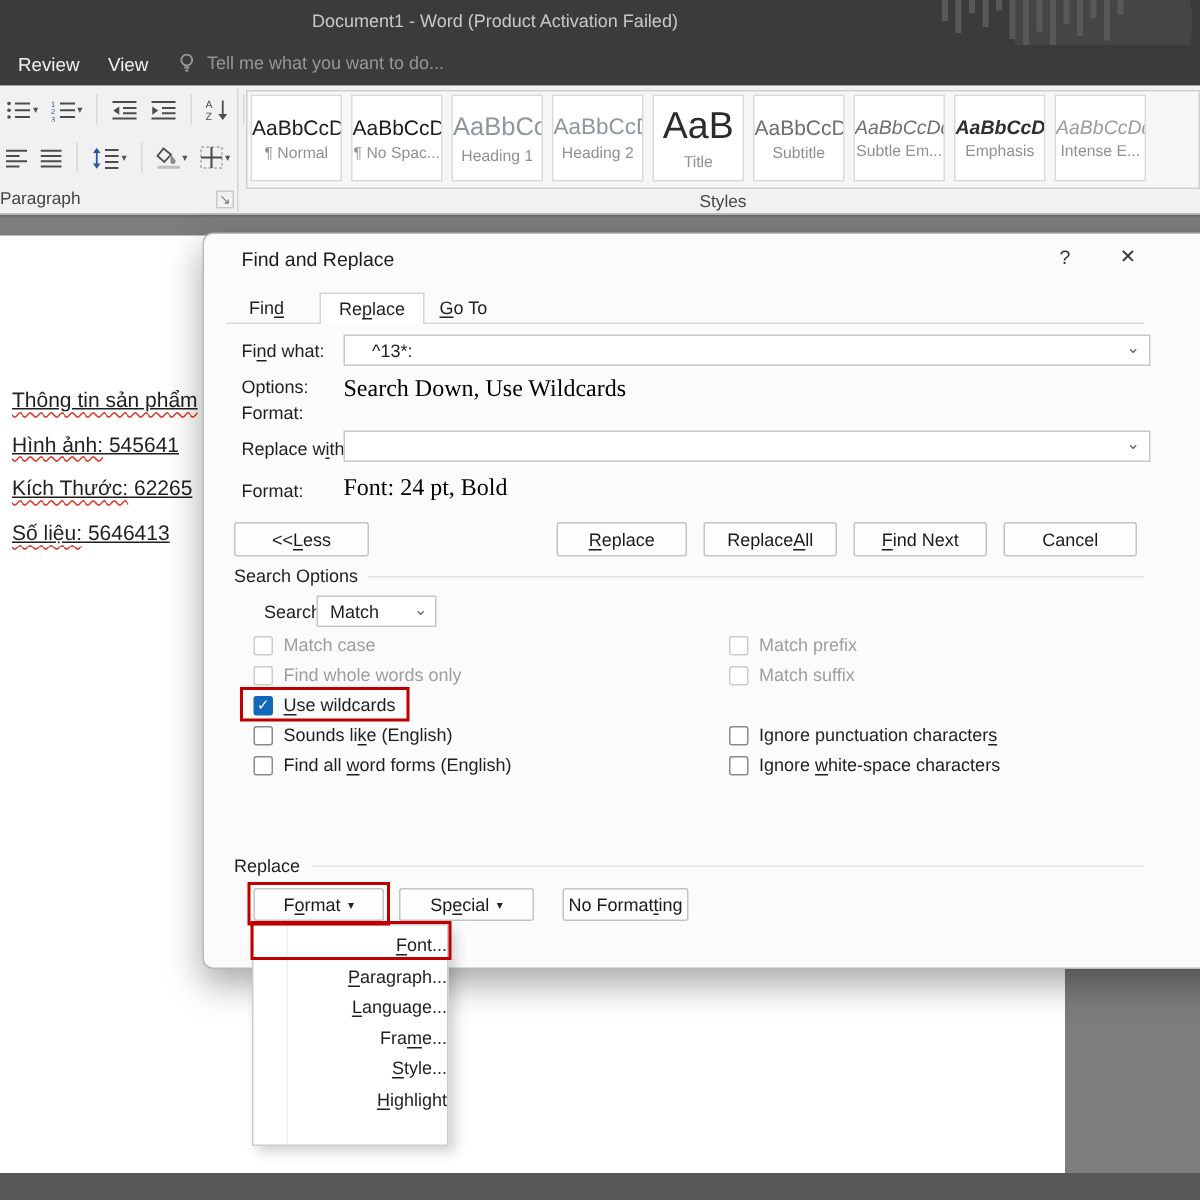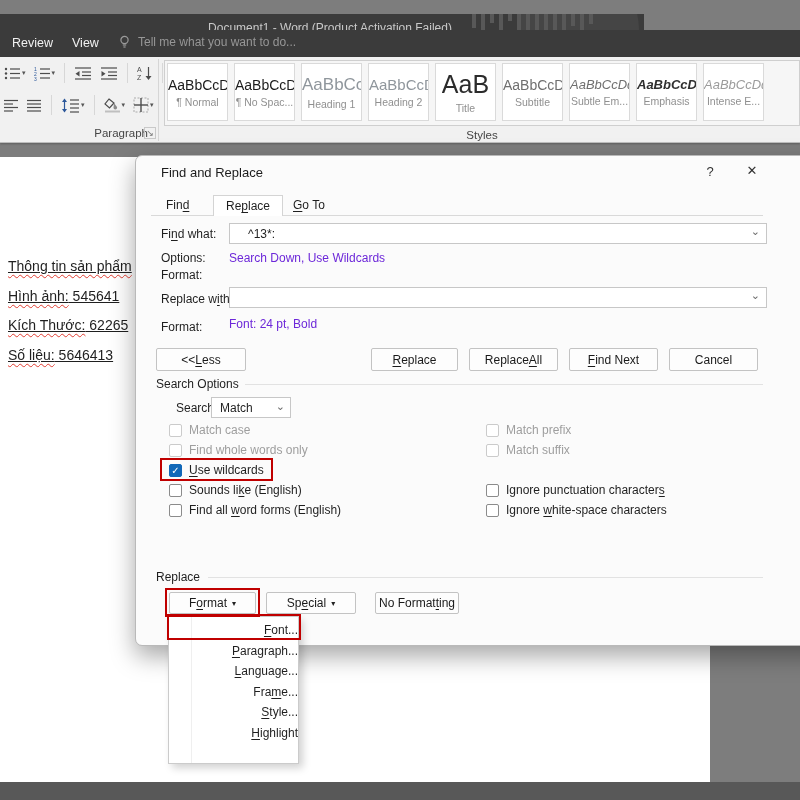--- a/index.html
+++ b/index.html
@@ -1,42 +1,42 @@
 <!DOCTYPE html>
 <html><head>
 <meta charset="utf-8">
 <style>
   * { margin:0; padding:0; box-sizing:border-box; }
   html,body { width:800px; height:800px; overflow:hidden; }
   body { font-family:"Liberation Sans", sans-serif; }
   .screen { position:relative; width:800px; height:800px; background:#7d7d7d; overflow:hidden; }
 
   
-  .titlebar { position:absolute; left:0; top:14px; width:644px; height:30px; background:#3b3b3b; z-index:2; }
+  .titlebar { position:absolute; left:0; top:0; width:800px; height:30px; background:#3b3b3b; z-index:2; }
   .titlebar-deco { position:absolute; right:0; top:0; width:180px; height:30px; overflow:hidden; }
   .deco-circle { position:absolute; left:55px; top:-45px; width:120px; height:120px; border-radius:50%; background:#454545; }
   .deco-bars { position:absolute; left:8px; top:0; display:flex; gap:5px; align-items:flex-start; }
   .deco-bars div { width:4px; background:#585858; }
   .title-text { position:absolute; left:0; top:7px; width:660px; text-align:center; font-size:12px; color:#c9c9c9; }
 
   
   .menubar { position:absolute; left:0; top:30px; width:800px; height:27px; background:#3b3b3b; z-index:2; }
   .rtab { position:absolute; top:6px; font-size:12.5px; color:#f1f1f1; cursor:default; }
   .rtab.review { left:12px; } .rtab.view { left:72px; }
   .tellme { position:absolute; left:118px; top:5px; display:flex; align-items:flex-start; gap:7px; color:#979797; font-size:12px; }
 
   
   .ribbon { position:absolute; left:0; top:57px; width:800px; height:86px; background:#f1f1f1; border-bottom:1px solid #bdbdbd; box-shadow:0 1px 2px rgba(0,0,0,.25); z-index:2; }
   .icon-row { position:absolute; display:flex; align-items:center; gap:4px; }
   .row1 { left:2px; top:6px; } .row2 { left:2px; top:38px; }
   .icon-btn { display:flex; align-items:center; padding:2px 2px; color:#4c4c4c; }
   .caret { font-size:7px; color:#555; margin-left:1px; }
   .idiv { width:1px; height:20px; background:#d7d7d7; margin:0 3px; }
   .pilcrow-glyph { font-size:14px; color:#4c4c4c; font-weight:bold; }
-  .pgroup-label { position:absolute; left:0; top:70px; width:148px; text-align:right; font-size:11.5px; color:#454545; }
+  .pgroup-label { position:absolute; left:0; top:70px; width:148px; text-align:left; font-size:11.5px; color:#454545; }
   .launcher { position:absolute; left:144px; top:70px; font-size:9px; color:#777; border:1px solid #c9c9c9; width:12px; height:12px; line-height:10px; text-align:center; }
   .vdivider { position:absolute; left:158px; top:2px; width:1px; height:82px; background:#d6d6d6; }
 
   .gallery { position:absolute; left:164px; top:3px; width:636px; height:66px; background:#f6f6f6; border:1px solid #cfcfcf; display:flex; gap:6px; padding:2px 2px; overflow:hidden; }
   .style-card { width:61px; height:58px; background:#ffffff; border:1px solid #dadada; display:flex; flex-direction:column; align-items:center; justify-content:center; overflow:hidden; flex:0 0 auto; }
   .style-sample { white-space:nowrap; overflow:hidden; max-width:59px; }
   .style-label { font-size:10.5px; color:#909090; white-space:nowrap; overflow:hidden; max-width:59px; margin-top:3px; }
   .s0 .style-sample,.s1 .style-sample { font-size:14px; color:#1c1c1c; }
   .s2 .style-sample { font-size:17px; color:#8f969c; }
   .s3 .style-sample { font-size:15px; color:#8f969c; }
@@ -57,21 +57,21 @@
   .dialog { position:absolute; left:135px; top:155px; width:704px; height:491px; background:#fbfbfb; border:1px solid #b9b9b9; border-radius:7px; box-shadow:0 10px 24px rgba(0,0,0,.35); z-index:3; font-size:12px; color:#1f1f1f; }
   .dlg-title { position:absolute; left:25px; top:9px; font-size:13px; color:#1c1c1c; }
   .dlg-help { position:absolute; left:566px; top:8px; font-size:13px; color:#333; width:16px; text-align:center; cursor:default; }
   .dlg-close { position:absolute; left:606px; top:7px; font-size:13px; color:#333; width:20px; text-align:center; cursor:default; }
   .tabline { position:absolute; left:15px; top:59px; width:612px; height:1px; background:#d9d9d9; }
   .dtab { position:absolute; top:39px; height:21px; padding:0 12px; line-height:20px; text-align:center; cursor:default; }
   .dtab.t-find { left:18px; } .dtab.t-replace { left:77px; } .dtab.t-goto { left:145px; }
   .dtab.active { background:#fff; border:1px solid #d4d4d4; border-bottom:none; z-index:1; }
 
   .flabel { position:absolute; font-size:12px; color:#1f1f1f; }
-  .fvalue { position:absolute; font-size:12px; color:#6d28d9; white-space:nowrap; }
+  .fvalue { position:absolute; font-size:16px; color:#000000; white-space:nowrap;font-family:Liberation Serif, serif; }
   .combo { position:absolute; left:93px; width:538px; height:21px; background:#fff; border:1px solid #c7c7c7; display:flex; align-items:center; padding:0 24px 0 18px; }
   .combo .chev { position:absolute; right:6px; top:1px; color:#6a6a6a; font-size:11px; }
   .btn { position:absolute; height:23px; background:#fdfdfd; border:1px solid #c3c3c3; border-radius:2px; display:flex; align-items:center; justify-content:center; font-size:12px; color:#1a1a1a; cursor:default; }
   .grp-label { position:absolute; font-size:12px; color:#1f1f1f; background:#fbfbfb; padding-right:6px; z-index:1; }
   .grp-line { position:absolute; height:1px; background:#e2e2e2; }
 
   .dropdown { position:absolute; left:75px; top:241px; width:80px; height:21px; background:#fff; border:1px solid #c7c7c7; display:flex; align-items:center; padding:0 20px 0 8px; }
   .dropdown .chev { position:absolute; right:5px; top:2px; color:#6a6a6a; font-size:11px; }
 
   .cbrow { position:absolute; display:flex; align-items:center; gap:7px; height:16px; }

